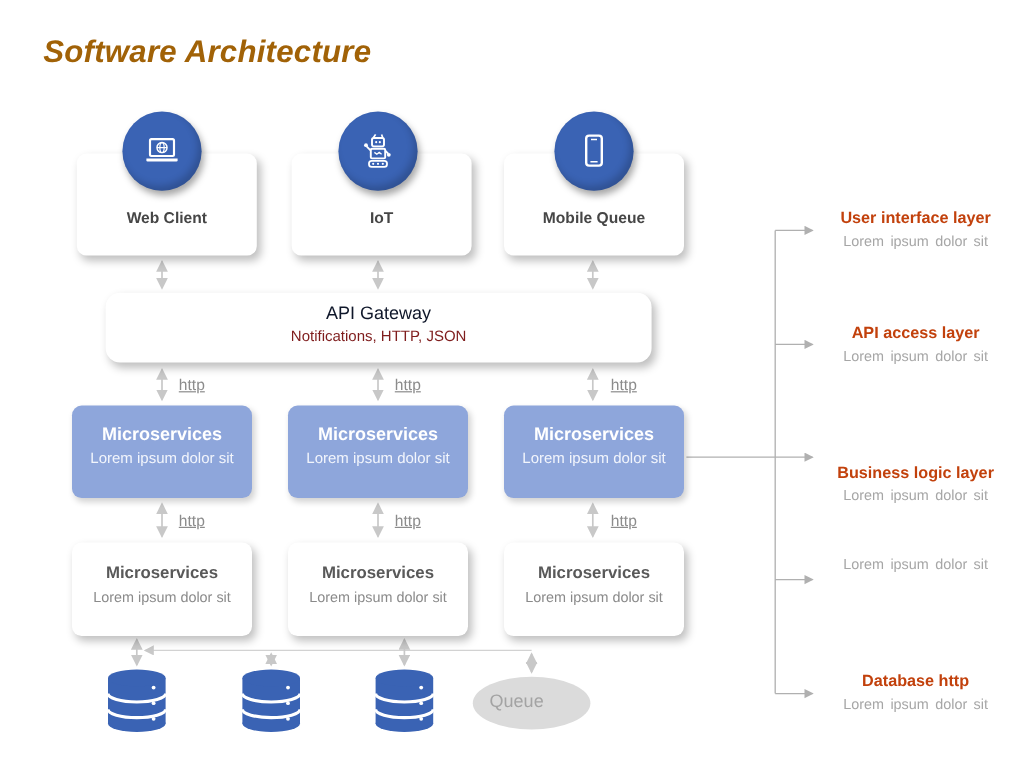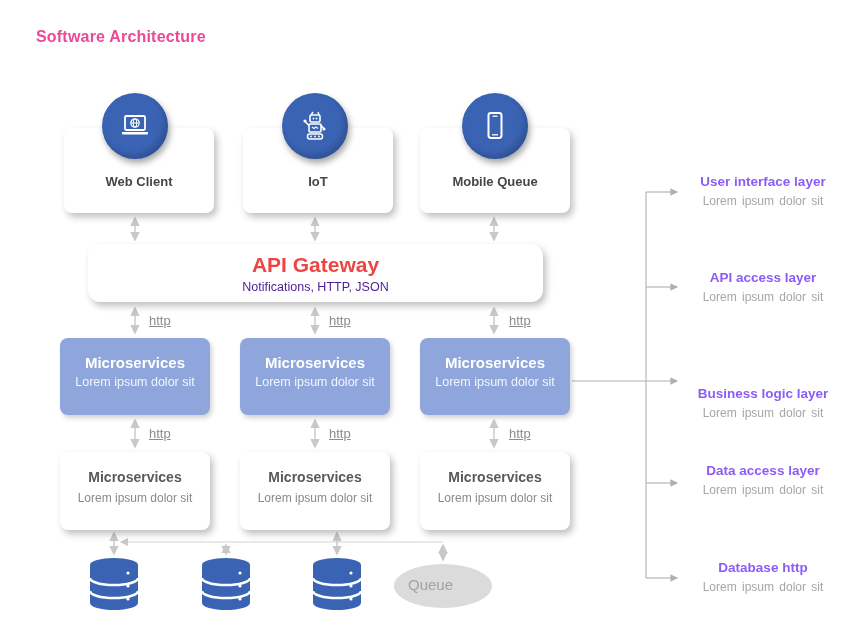--- a/index.html
+++ b/index.html
@@ -2,44 +2,44 @@
 <html><head>
 <meta charset="utf-8">
 <style>
   html,body{margin:0;padding:0;background:#ffffff;}
   body{width:853px;height:640px;position:relative;overflow:hidden;
        font-family:"Liberation Sans", sans-serif;}
   .abs{position:absolute;}
   #overlay{position:absolute;left:0;top:0;width:853px;height:640px;z-index:0;}
   .node{position:absolute;z-index:1;}
 
-  .page-title{left:36px;top:28px;font-size:16px;font-weight:bold;color:#ec4899;letter-spacing:.2px;}
+  .page-title{left:36px;top:28px;font-size:26px;font-weight:bold;color:#a16207;letter-spacing:.2px;font-style:italic;}
 
   .card{background:#ffffff;border-radius:8px;box-shadow:3px 4px 7px rgba(0,0,0,.25);}
   .client-box{width:150px;height:85px;top:128px;}
   .client-label{position:absolute;left:0;right:0;top:46px;text-align:center;
                 font-size:13px;font-weight:bold;color:#464646;}
   .circle{width:66px;height:66px;border-radius:50%;top:93px;z-index:2;
           display:flex;align-items:center;justify-content:center;
           box-shadow:2px 4px 6px rgba(0,0,0,.35), inset -3px -4px 6px rgba(0,0,0,.18);}
   .gateway{left:88px;top:244px;width:455px;height:58px;border-radius:12px;text-align:center;}
-  .gateway-title{margin-top:9px;font-size:21px;font-weight:bold;color:#ef4444;}
-  .gateway-sub{margin-top:3px;font-size:12.5px;color:#4c1d95;}
+  .gateway-title{margin-top:9px;font-size:15px;font-weight:normal;color:#0f172a;}
+  .gateway-sub{margin-top:3px;font-size:12.5px;color:#7f1d1d;}
   .blue-box{width:150px;height:77px;top:338px;border-radius:8px;text-align:center;
             box-shadow:2px 3px 5px rgba(0,0,0,.18);}
   .blue-title{margin-top:16px;font-size:15px;font-weight:bold;color:#ffffff;}
   .blue-sub{margin-top:4px;font-size:12.5px;color:#f2f5fc;}
   .white-box{width:150px;height:78px;top:452px;text-align:center;}
   .white-title{margin-top:17px;font-size:14px;font-weight:bold;color:#595959;}
   .white-sub{margin-top:6px;font-size:12px;color:#8a8a8a;}
   .http-label{font-size:13px;color:#8c8c8c;z-index:1;text-decoration:underline;}
   .queue-label{left:408px;top:576px;width:70px;text-align:left;
                font-size:15px;color:#a3a3a3;z-index:1;}
   .layer{left:688px;width:150px;text-align:center;z-index:1;}
-  .layer-title{font-size:13.5px;font-weight:bold;color:#8b5cf6;line-height:20px;}
+  .layer-title{font-size:13.5px;font-weight:bold;color:#c2410c;line-height:20px;}
   .layer-sub{font-size:12px;color:#a6a6a6;line-height:18px;word-spacing:2px;}
 </style>
 </head>
 <body>
 
 <svg id="overlay" viewBox="0 0 853 640">
   <defs>
     <marker id="ahL" markerWidth="8" markerHeight="8" refX="6" refY="3.5" orient="auto-start-reverse">
       <path d="M0,0 L7,3.5 L0,7 z" fill="#c8c8c8"></path>
     </marker>
@@ -216,19 +216,18 @@
 </div>
 <div class="abs layer node" style="top:268px">
   <div class="layer-title">API access layer</div>
   <div class="layer-sub">Lorem ipsum dolor sit</div>
 </div>
 <div class="abs layer node" style="top:384px">
   <div class="layer-title">Business logic layer</div>
   <div class="layer-sub">Lorem ipsum dolor sit</div>
 </div>
 <div class="abs layer node" style="top:461px">
-  <div class="layer-title">Data access layer</div>
   <div class="layer-sub">Lorem ipsum dolor sit</div>
 </div>
 <div class="abs layer node" style="top:558px">
   <div class="layer-title">Database http</div>
   <div class="layer-sub">Lorem ipsum dolor sit</div>
 </div>
 
 </body></html>

